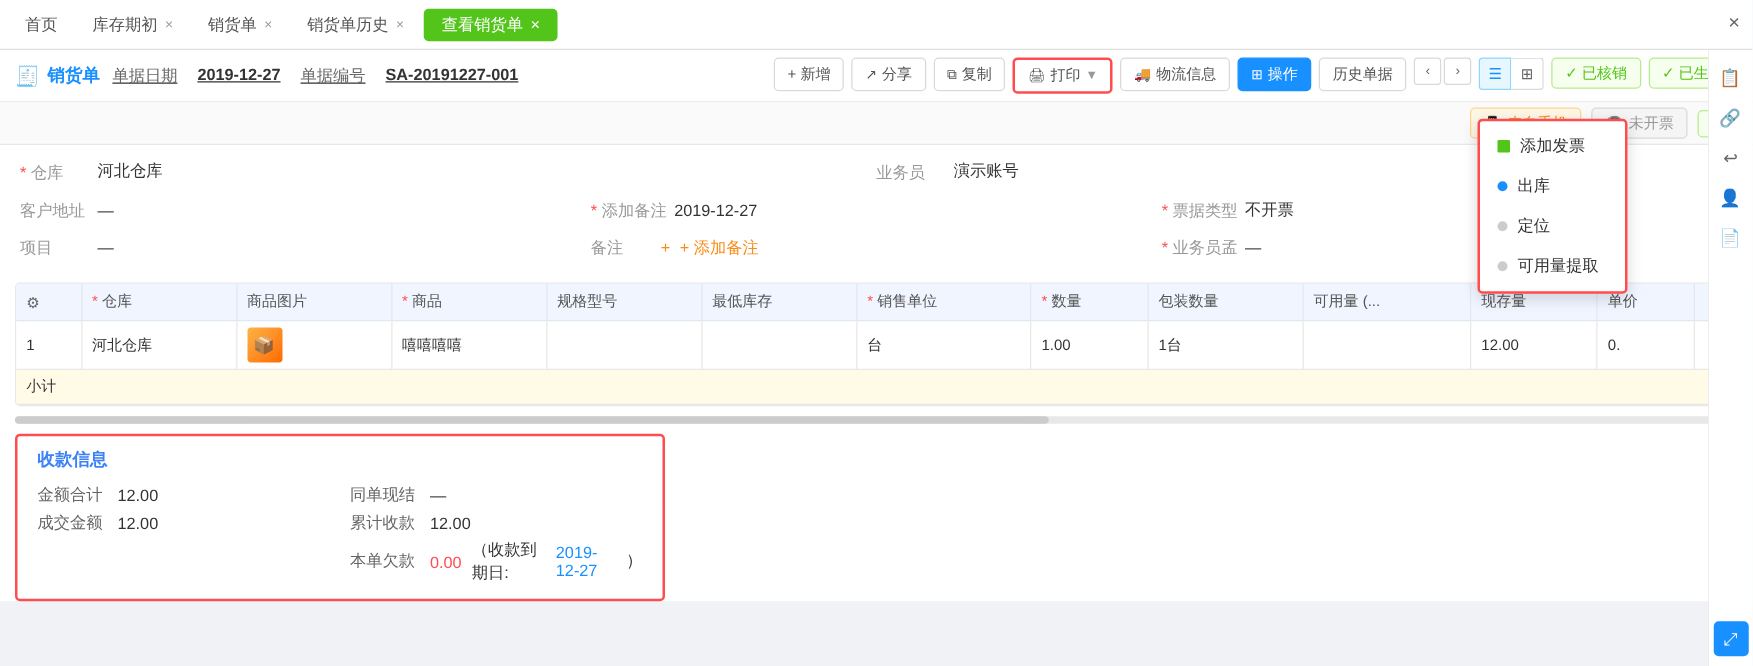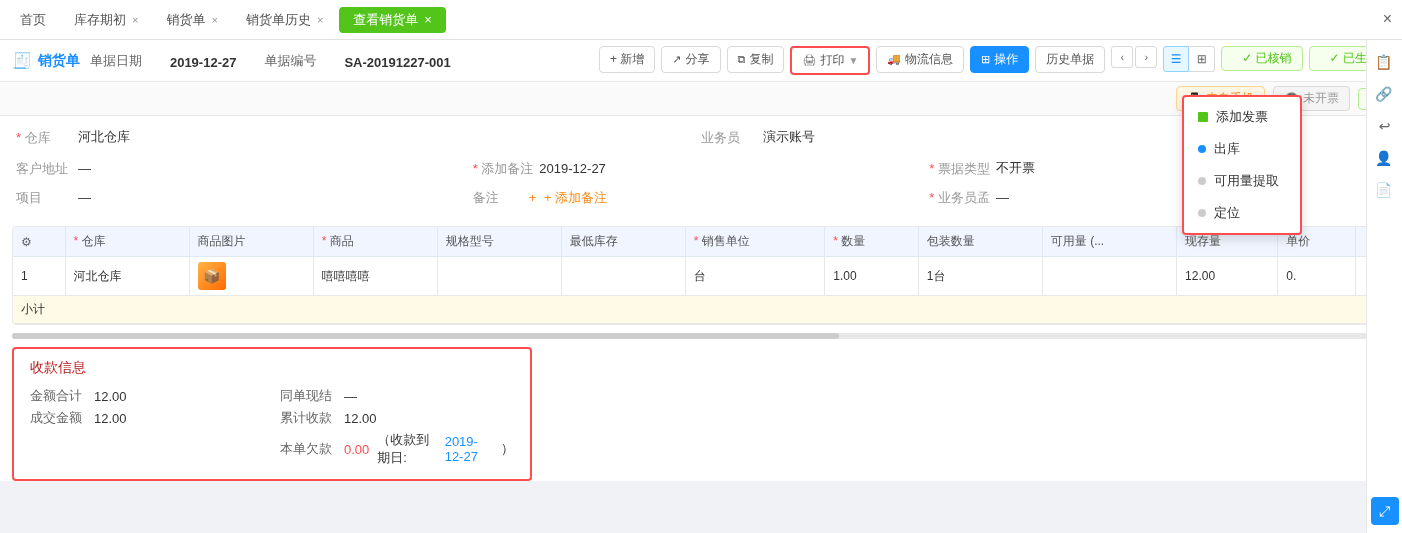--- a/index.html
+++ b/index.html
@@ -19,28 +19,28 @@
     .main-area { background: #fff; margin: 0; }
 
     
     .toolbar {
       display: flex; align-items: center; padding: 6px 12px; border-bottom: 1px solid #e8e8e8;
       gap: 8px; background: #fff; justify-content: space-between;
     }
     .toolbar-left { display: flex; align-items: center; gap: 10px; }
     .toolbar-right { display: flex; align-items: flex-start; gap: 6px; }
     .doc-title { display: flex; align-items: center; gap: 6px; color: #1890ff; font-size: 14px; font-weight: bold; }
-    .doc-meta { display: flex; align-items: flex-end; gap: 28px; font-size: 13px; color: #333; }
+    .doc-meta { display: flex; align-items: flex-start; gap: 16px; font-size: 13px; color: #333; text-decoration: underline; }
     .doc-meta span { color: #666; }
     .doc-meta strong { color: #333; }
     .toolbar-btn { display: flex; align-items: center; gap: 4px; padding: 4px 10px; border: 1px solid #d9d9d9; border-radius: 4px; cursor: pointer; font-size: 12px; background: #fff; color: #555; white-space: nowrap; }
     .toolbar-btn.active-op { background: #1890ff; color: #fff; border-color: #1890ff; }
     .toolbar-btn.highlight-red { border: 2px solid #ff4d4f; }
     .status-btn { padding: 3px 10px; border-radius: 4px; font-size: 12px; cursor: pointer; }
-    .status-btn.green { background: #f6ffed; border: 1px solid #b7eb8f; color: #52c41a; padding-left: 20px; }
+    .status-btn.green { background: #f6ffed; border: 1px solid #b7eb8f; color: #52c41a; }
 
     
     .action-bar {
       display: flex; align-items: center; padding: 4px 12px; background: #fafafa; border-bottom: 1px solid #e8e8e8; gap: 8px;
     }
     .action-btn { display: flex; align-items: center; gap: 4px; padding: 3px 10px; border: 1px solid #d9d9d9; border-radius: 4px; cursor: pointer; font-size: 12px; background: #fff; color: #555; }
     .action-btn.orange { background: #fff7e6; border-color: #ffd591; color: #fa8c16; }
     .action-btn.gray { background: #f5f5f5; border-color: #d9d9d9; color: #999; text-align: right; }
     .action-btn.green { background: #f6ffed; border-color: #b7eb8f; color: #52c41a; }
 
@@ -66,21 +66,21 @@
     .gear-icon { color: #666; cursor: pointer; }
 
     
     .scroll-indicator { height: 6px; background: #e8e8e8; margin: 0 12px; border-radius: 3px; position: relative; }
     .scroll-thumb { height: 6px; width: 60%; background: #ccc; border-radius: 3px; position: absolute; left: 0; }
 
     
     .payment-box {
       border: 2px solid #ff4d4f; border-radius: 4px; margin: 8px 12px; padding: 10px 16px; background: #fff; max-width: 520px;
     }
-    .payment-title { font-weight: normal; font-size: 14px; margin-bottom: 8px; color: #b91c1c; }
+    .payment-title { font-weight: bold; font-size: 14px; margin-bottom: 8px; color: #3b82f6; }
     .payment-grid { display: grid; grid-template-columns: 1fr 1fr; gap: 0 16px; }
     .payment-row { display: flex; align-items: center; gap: 8px; font-size: 13px; padding: 2px 0; }
     .payment-label { color: #666; min-width: 56px; }
     .payment-value { color: #333; }
     .payment-value.red { color: #ff4d4f; }
     .payment-value.link { color: #1890ff; }
 
     
     .right-sidebar {
       position: fixed; right: 0; top: 40px; width: 36px; background: #fff; border-left: 1px solid #e8e8e8;
@@ -359,19 +359,19 @@
   <div class="dropdown-item">
     <span class="dropdown-square"></span>
     <span>添加发票</span>
   </div>
   <div class="dropdown-item">
     <span class="dropdown-dot blue"></span>
     <span>出库</span>
   </div>
   <div class="dropdown-item">
     <span class="dropdown-dot" style="background:#ccc"></span>
-    <span>可用量提取</span>
+    <span>定位</span>
   </div>
   <div class="dropdown-item">
     <span class="dropdown-dot" style="background:#ccc"></span>
-    <span>定位</span>
+    <span>可用量提取</span>
   </div>
 </div>
 
 </body></html>

